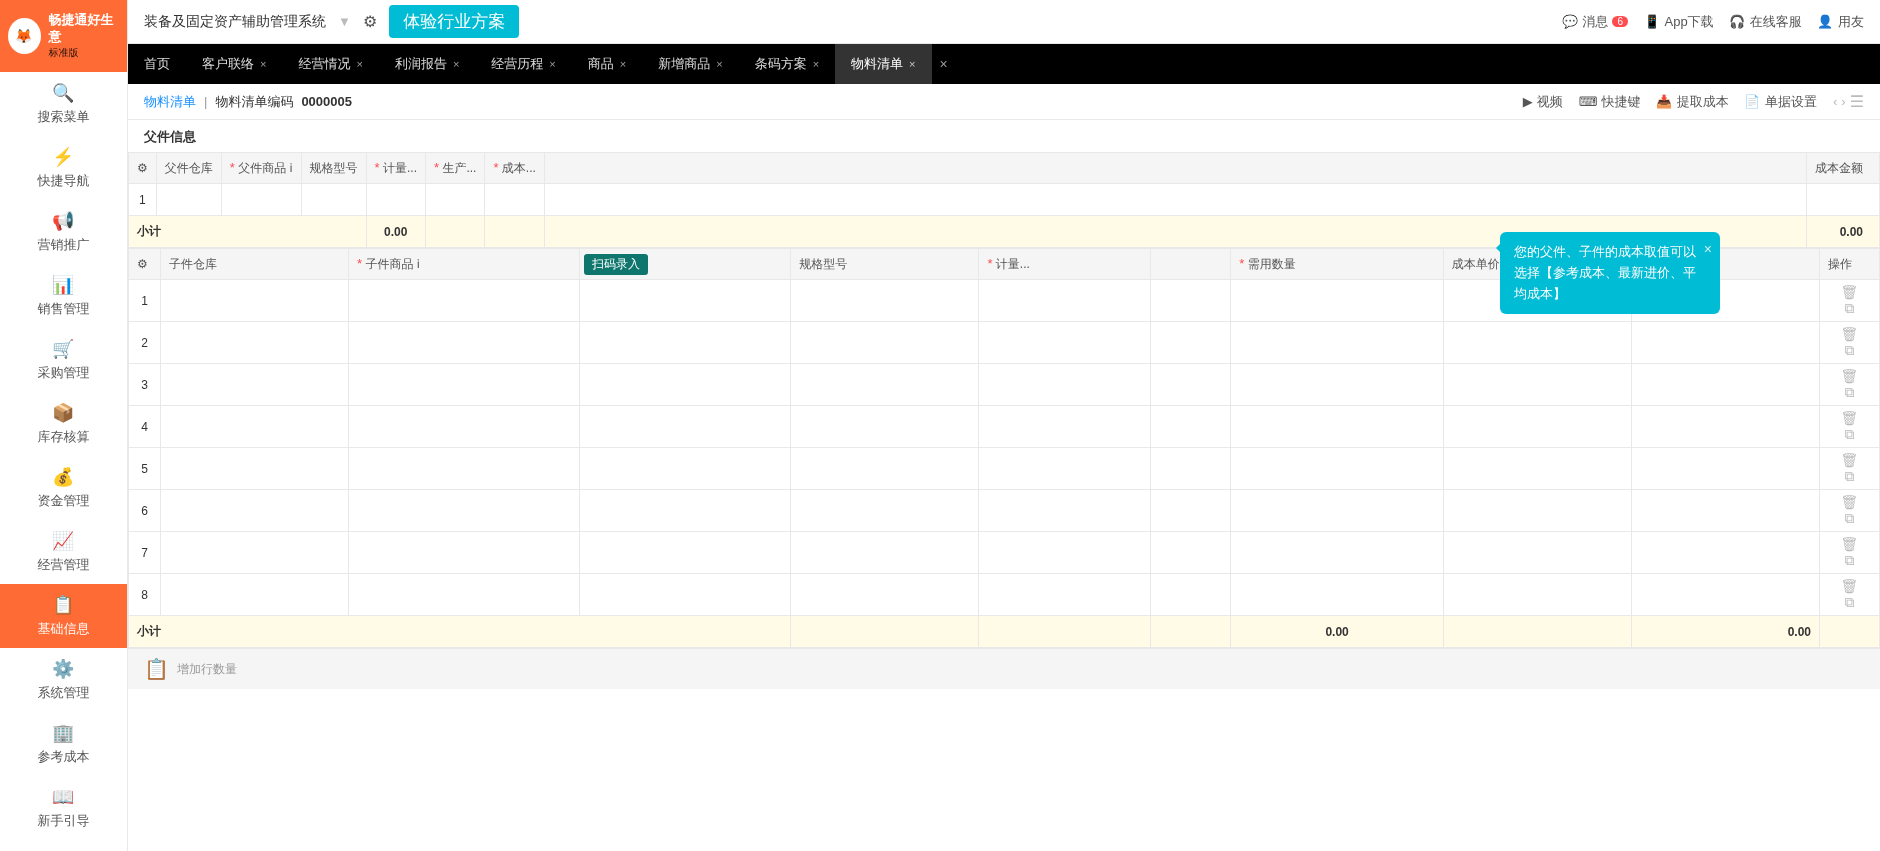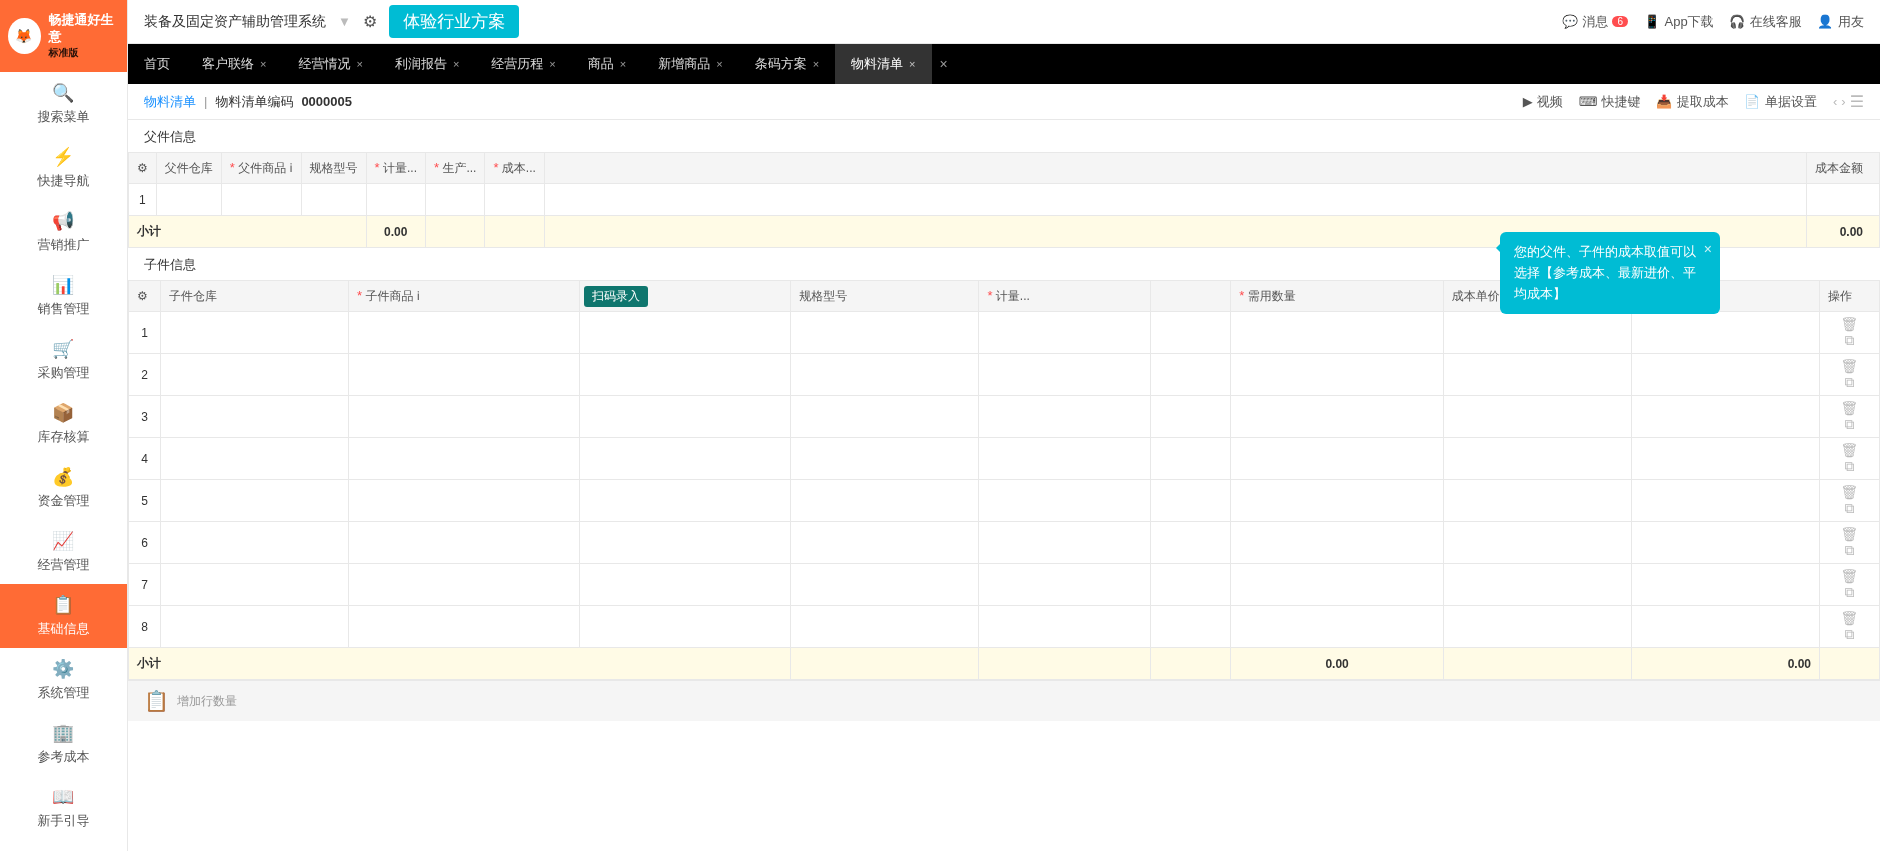--- a/index.html
+++ b/index.html
@@ -3,21 +3,21 @@
   <meta charset="utf-8">
   <style>
     * { box-sizing: border-box; margin: 0; padding: 0; font-family: 'Microsoft YaHei', Arial, sans-serif; font-size: 13px; }
     body { display: flex; height: 851px; overflow: hidden; background: #f5f5f5; }
 
     
     .sidebar { width: 128px; background: #fff; border-right: 1px solid #e8e8e8; display: flex; flex-direction: column; height: 100%; }
     .sidebar-logo { background: #ff6b35; padding: 12px 8px; display: flex; align-items: center; gap: 8px; }
     .sidebar-logo-icon { width: 36px; height: 36px; background: #fff; border-radius: 50%; display: flex; align-items: center; justify-content: center; color: #ff6b35; font-weight: bold; font-size: 14px; }
     .sidebar-logo-text { color: #fff; font-size: 13px; font-weight: bold; line-height: 1.3; }
-    .sidebar-logo-sub { font-size: 10px; opacity: 0.85; font-weight: bold; }
+    .sidebar-logo-sub { font-size: 10px; opacity: 0.85; }
     .sidebar-item { display: flex; flex-direction: column; align-items: center; padding: 10px 4px; cursor: pointer; color: #555; gap: 4px; font-size: 12px; }
     .sidebar-item.active { background: #e8f4ff; color: #1890ff; }
     .sidebar-item.active.orange { background: #ff6b35; color: #fff; }
     .sidebar-icon { font-size: 18px; }
 
     
     .main { flex: 1; display: flex; flex-direction: column; overflow: hidden; }
 
     
     .top-header { background: #fff; border-bottom: 1px solid #e8e8e8; display: flex; align-items: center; justify-content: space-between; padding: 0 16px; height: 44px; }
@@ -42,21 +42,21 @@
     .breadcrumb-bar { display: flex; align-items: center; padding: 8px 16px; border-bottom: 1px solid #e8e8e8; gap: 8px; }
     .breadcrumb-item { color: #1890ff; cursor: pointer; font-size: 13px; }
     .breadcrumb-sep { color: #999; }
     .breadcrumb-code-label { color: #333; font-size: 13px; }
     .breadcrumb-code-value { color: #333; font-size: 13px; font-weight: bold; }
     .breadcrumb-tools { margin-left: auto; display: flex; align-items: center; gap: 16px; color: #555; }
     .breadcrumb-tool { display: flex; align-items: center; gap: 4px; cursor: pointer; font-size: 13px; color: #555; }
 
     
     .section { padding: 0 0 0 0; }
-    .section-title { font-size: 13px; font-weight: normal; color: #333; padding: 8px 16px 6px; }
+    .section-title { font-size: 13px; font-weight: bold; color: #333; padding: 8px 16px 6px; }
 
     
     .data-table { width: 100%; border-collapse: collapse; }
     .data-table th { background: #f5f5f5; border: 1px solid #e8e8e8; padding: 6px 8px; text-align: left; color: #555; font-weight: normal; font-size: 12px; white-space: nowrap; }
     .data-table td { border: 1px solid #e8e8e8; padding: 4px 8px; color: #333; font-size: 12px; height: 32px; }
     .subtotal-row td { background: #fffbe6; font-weight: bold; }
     .required-star { color: #ff4d4f; }
     .th-settings { width: 32px; text-align: center; }
     .col-num { width: 32px; text-align: center; color: #999; }
     .col-actions { width: 60px; text-align: center; }
@@ -280,21 +280,20 @@
               <td></td>
               <td></td>
               <td></td>
               <td style="text-align:right;padding-right:16px;">0.00</td>
             </tr>
           </tbody>
         </table>
       </div>
 
       <div class="section">
-        <div class="section-title">子件信息</div>
         <table class="data-table">
           <thead>
             <tr>
               <th class="th-settings">⚙</th>
               <th>子件仓库</th>
               <th><span class="required-star">*</span> 子件商品 ℹ</th>
               <th style="padding:0 4px;"><button class="scan-btn">扫码录入</button></th>
               <th>规格型号</th>
               <th><span class="required-star">*</span> 计量...</th>
               <th style="width:80px;"></th>

